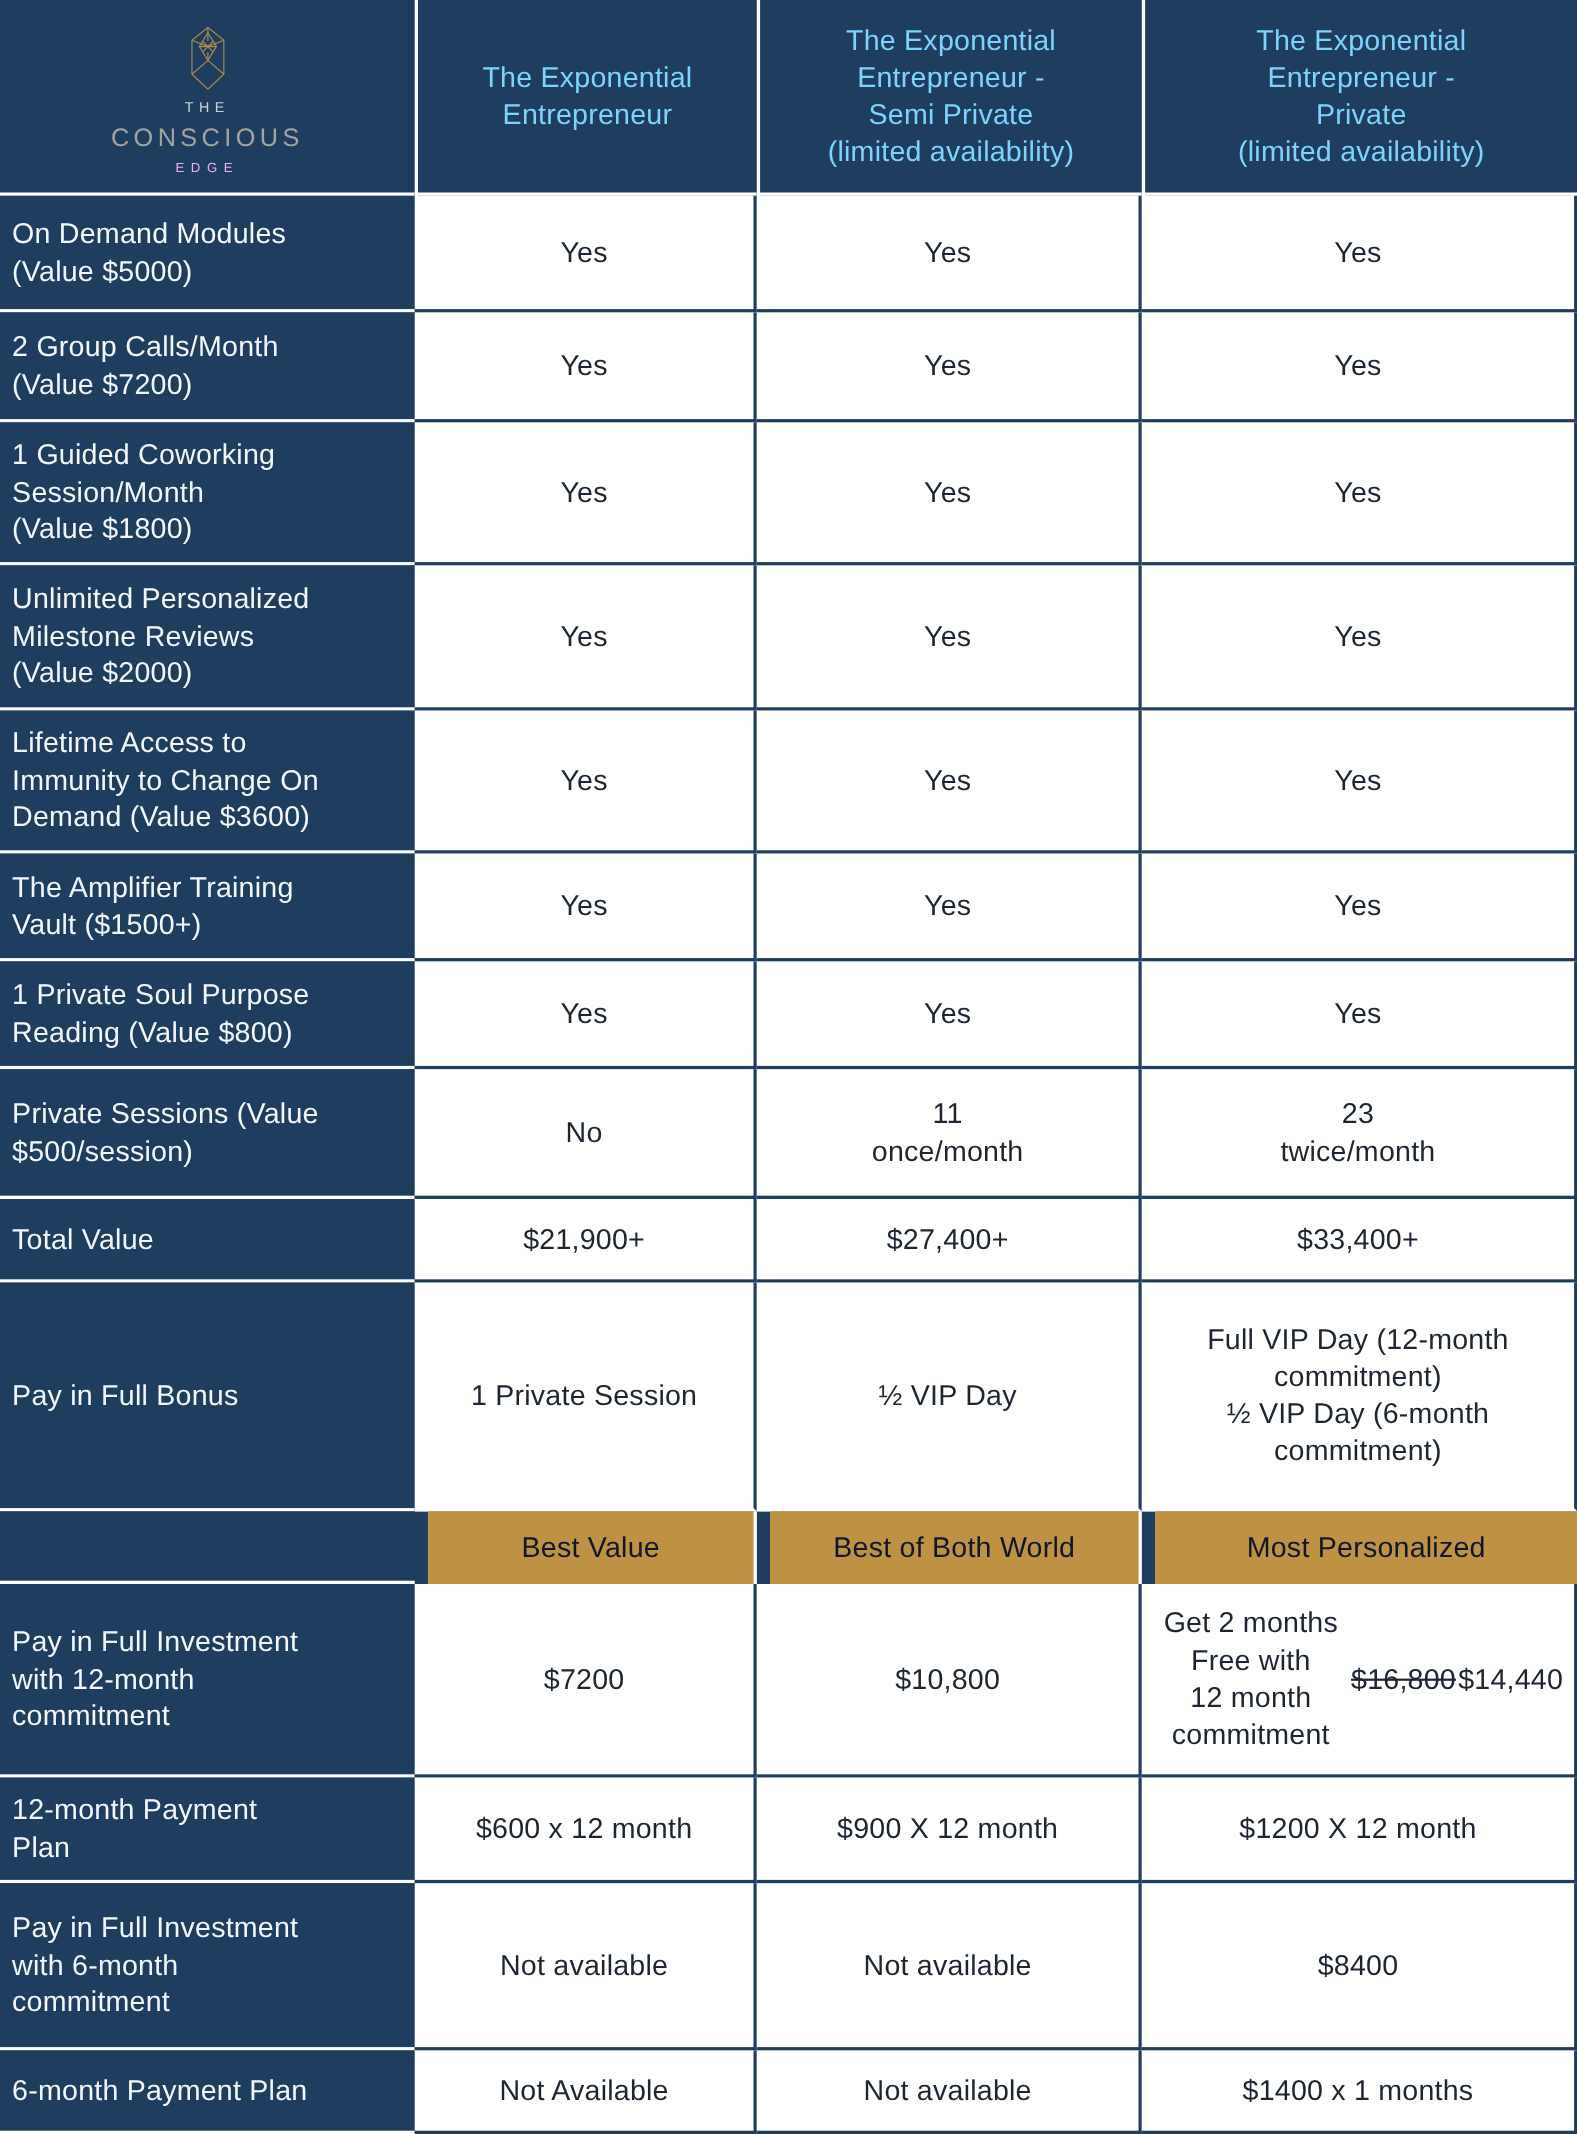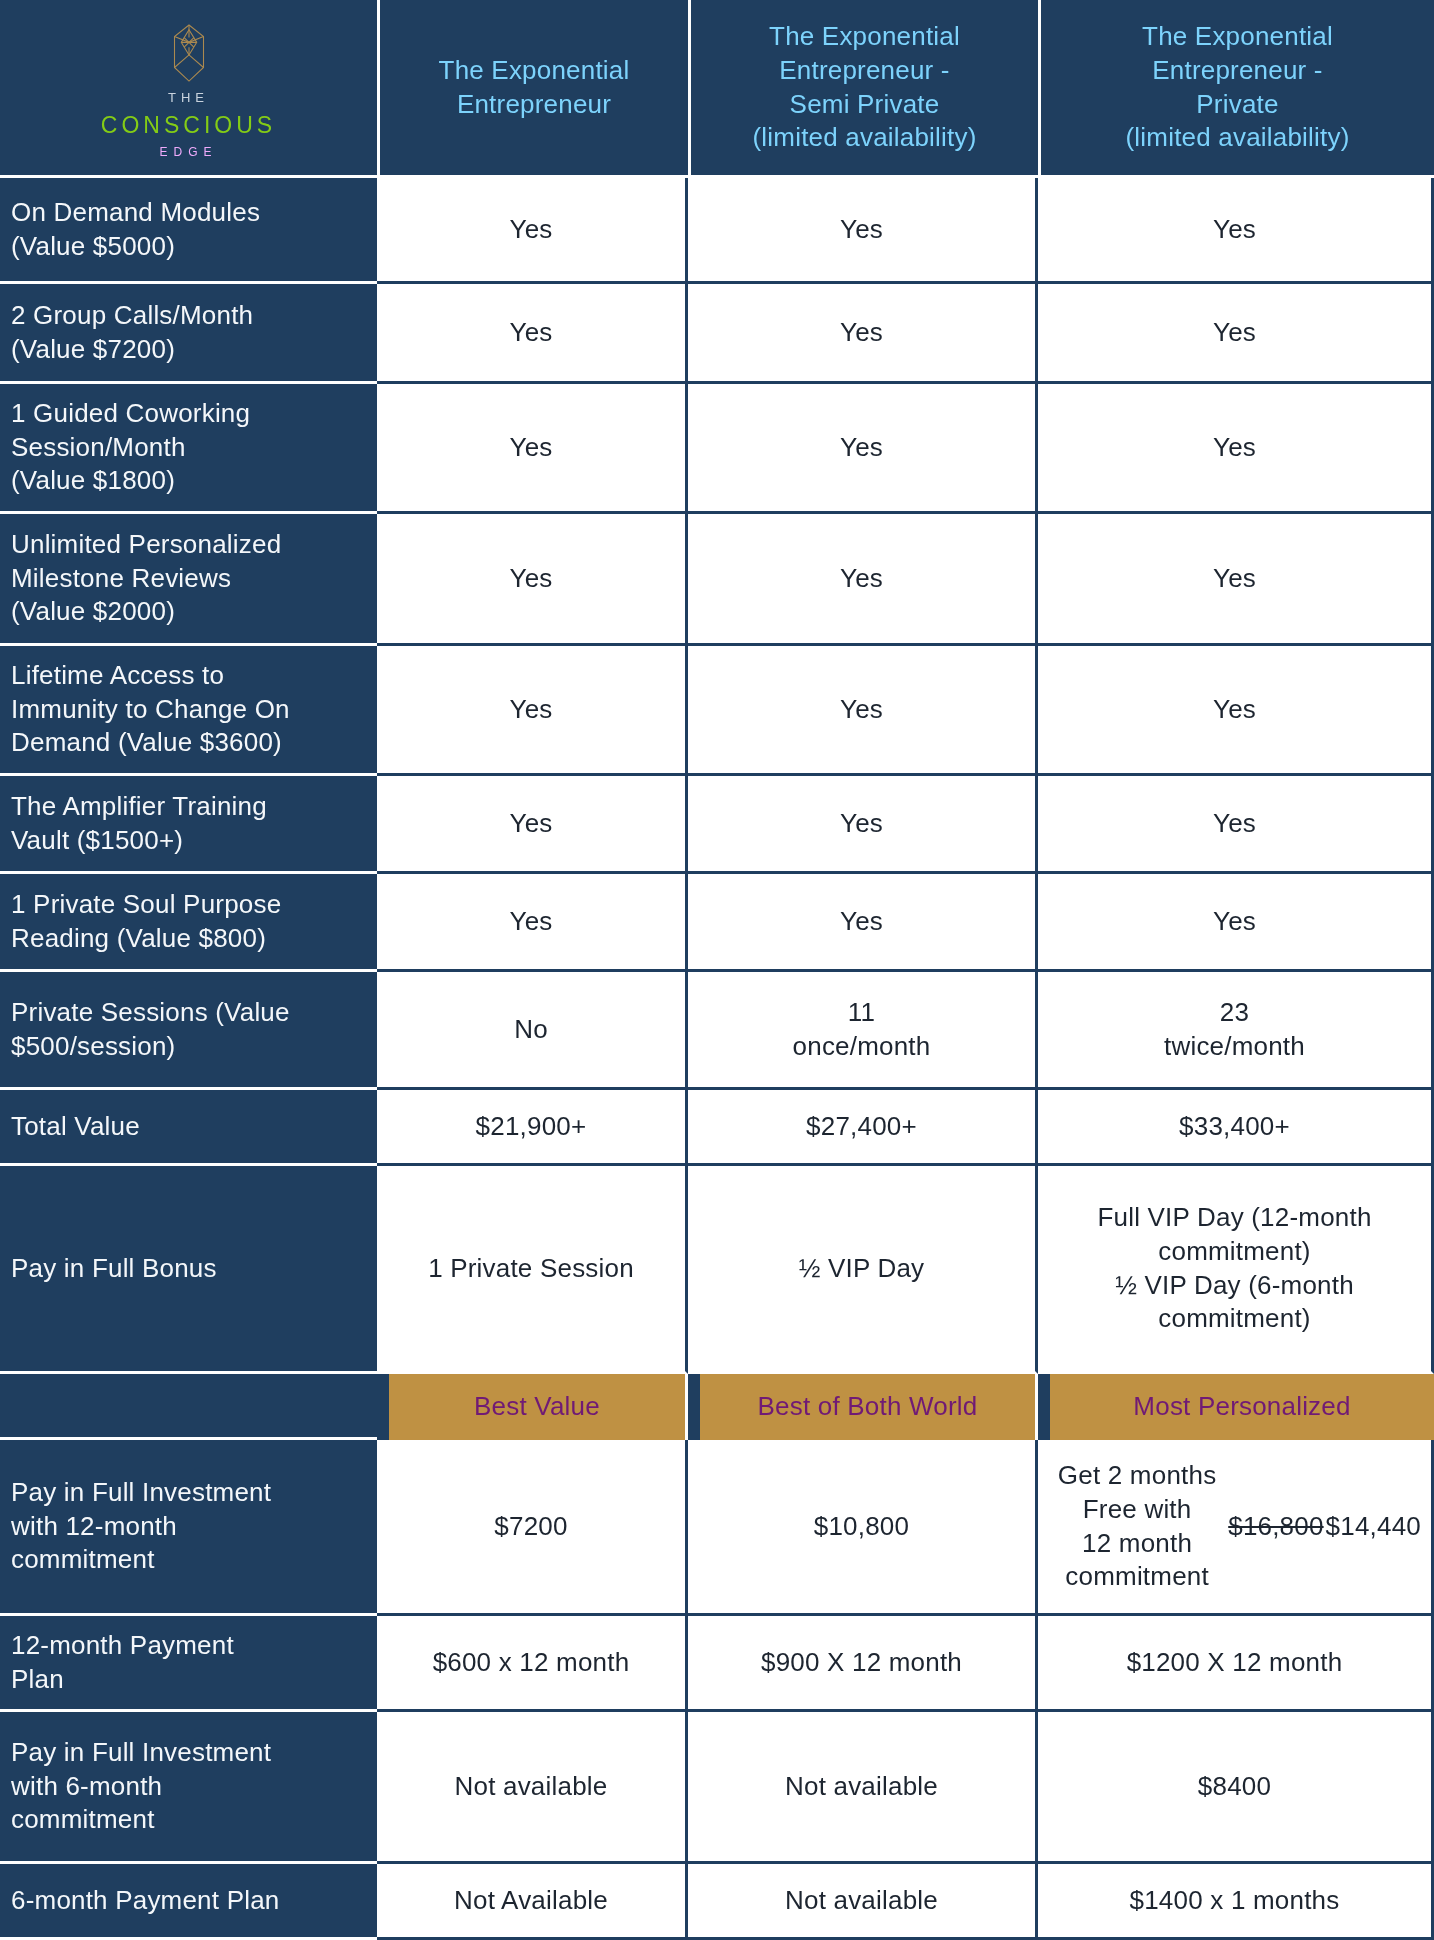--- a/index.html
+++ b/index.html
@@ -50,34 +50,34 @@
   
   .val{
     background:#ffffff;color:var(--cell_text);
     border-right:3px solid var(--navy);
     border-bottom:3px solid var(--navy);
     padding:6px 10px;
   }
   .val.soft-bottom{border-bottom:3px solid #ffffff;}
   
   .gold{
-    background:var(--gold);color:#701a75;
+    background:var(--gold);color:#0f172a;
     padding:4px 8px;
     margin-left:12px;
   }
   .gold.mid{border-right:3px solid var(--line_white);}
   .gold-lbl{
     background:var(--navy);
     border-bottom:3px solid var(--line_white);
   }
   .special{flex-direction:row;gap:2px;}
   .old-price{text-decoration:line-through;text-decoration-thickness:2px;}
   
   .logo-the{font-size:13px;letter-spacing:5px;color:#c9d3de;margin-top:8px;}
-  .logo-name{font-size:23px;letter-spacing:4px;color:#84cc16;margin-top:4px;}
+  .logo-name{font-size:23px;letter-spacing:4px;color:#a3a3a3;margin-top:4px;}
   .logo-edge{font-size:12px;letter-spacing:6px;color:#f0abfc;margin-top:4px;}
   .gem{width:42px;height:58px;}
 </style>
 </head>
 <body>
 
 <div class="table">
 
   <div class="cell logo-cell">
     <svg class="gem" viewBox="0 0 36 60" fill="none" stroke="#ab894f" stroke-width="1.1">

